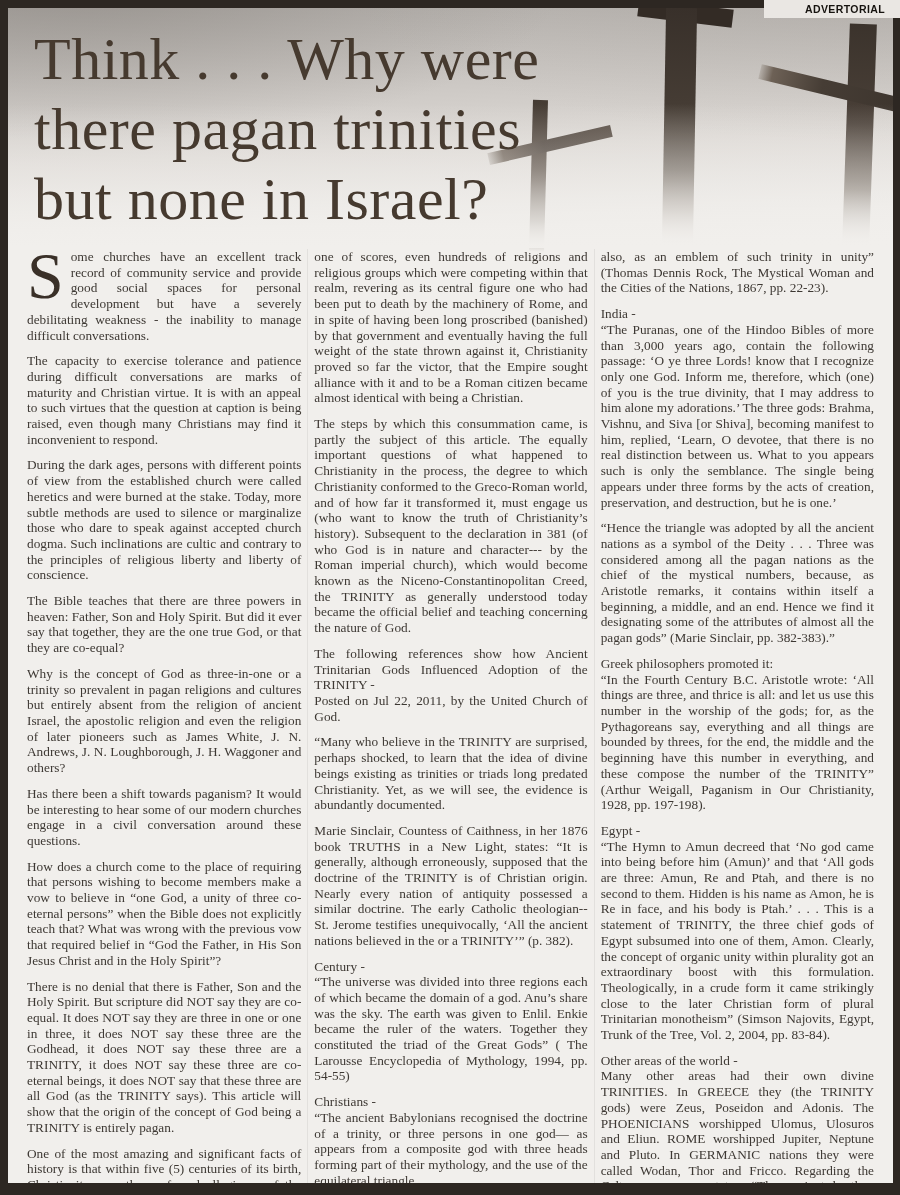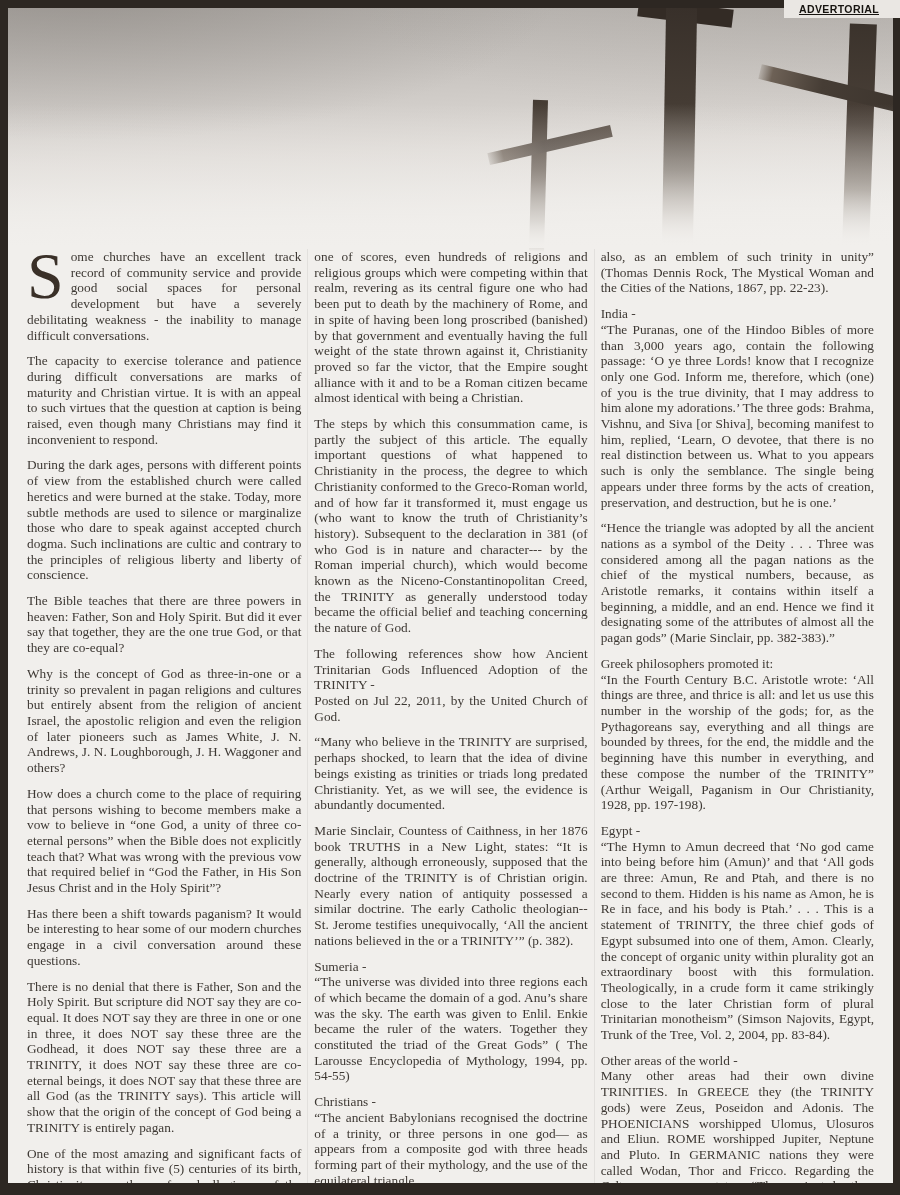--- a/index.html
+++ b/index.html
@@ -54,26 +54,26 @@
     background:linear-gradient(180deg, rgba(241,239,236,0) 40%, rgba(241,239,236,0.45) 72%, rgba(241,239,236,0.92) 96%, #f1efec 100%);
   }
   
   .headline{
     position:absolute;left:26px;top:16px;z-index:5;
     color:#463a2f;font-size:60px;line-height:70px;font-weight:normal;
     letter-spacing:0.5px;margin:0;
   }
   
   .adv-label{
-    position:absolute;top:0;right:0;width:116px;height:18px;z-index:10;
+    position:absolute;top:0;right:0;width:136px;height:18px;z-index:10;
     background:#eae7e3;color:#16130f;
     font-family:"Liberation Sans", sans-serif;font-weight:bold;
     font-size:10.5px;letter-spacing:0.4px;
     display:flex;align-items:center;justify-content:flex-end;
-    padding-right:21px;box-sizing:border-box;text-decoration:underline;
+    padding-right:15px;box-sizing:border-box;
   }
   
   .content{
     position:absolute;left:13px;top:241px;width:859px;height:934px;z-index:4;
     display:grid;grid-template-columns:1fr 1fr 1fr;column-gap:0;
   }
   .col{overflow:hidden;padding:0 6px;}
   .col + .col{border-left:1px solid rgba(100,94,88,0.10);}
   .para{
     margin:0 0 10px 0;
@@ -103,40 +103,41 @@
       <div class="bar arm"></div>
       <div class="bar post"></div>
     </div>
     <div class="cross cross-right">
       <div class="bar post"></div>
       <div class="bar arm"></div>
     </div>
     <div class="photo-fade"></div>
   </div>
 
+  <h1 class="headline"><span>Think . . . Why were</span><br><span>there pagan trinities</span><br><span>but none in Israel?</span></h1>
 
   <div class="content">
     <div class="col">
         <p class="para"><span class="dropcap">S</span>ome churches have an excellent track record of community service and provide good social spaces for personal development but have a severely debilitating weakness - the inability to manage difficult conversations.</p>
         <p class="para">The capacity to exercise tolerance and patience during difficult conversations are marks of maturity and Christian virtue. It is with an appeal to such virtues that the question at caption is being raised, even though many Christians may find it inconvenient to respond.</p>
         <p class="para">During the dark ages, persons with different points of view from the established church were called heretics and were burned at the stake. Today, more subtle methods are used to silence or marginalize those who dare to speak against accepted church dogma. Such inclinations are cultic and contrary to the principles of religious liberty and liberty of conscience.</p>
         <p class="para">The Bible teaches that there are three powers in heaven: Father, Son and Holy Spirit. But did it ever say that together, they are the one true God, or that they are co-equal?</p>
         <p class="para">Why is the concept of God as three-in-one or a trinity so prevalent in pagan religions and cultures but entirely absent from the religion of ancient Israel, the apostolic religion and even the religion of later pioneers such as James White, J. N. Andrews, J. N. Loughborough, J. H. Waggoner and others?</p>
+        <p class="para">Has there been a shift towards paganism? It would be interesting to hear some of our modern churches engage in a civil conversation around these questions.</p>
         <p class="para">How does a church come to the place of requiring that persons wishing to become members make a vow to believe in “one God, a unity of three co-eternal persons” when the Bible does not explicitly teach that? What was wrong with the previous vow that required belief in “God the Father, in His Son Jesus Christ and in the Holy Spirit”?</p>
-        <p class="para">Has there been a shift towards paganism? It would be interesting to hear some of our modern churches engage in a civil conversation around these questions.</p>
         <p class="para">There is no denial that there is Father, Son and the Holy Spirit. But scripture did NOT say they are co-equal. It does NOT say they are three in one or one in three, it does NOT say these three are the Godhead, it does NOT say these three are a TRINITY, it does NOT say these three are co-eternal beings, it does NOT say that these three are all God (as the TRINITY says). This article will show that the origin of the concept of God being a TRINITY is entirely pagan.</p>
         <p class="para">One of the most amazing and significant facts of history is that within five (5) centuries of its birth, Christianity won the professed allegiance of the overwhelming majority of the population of the imperial Roman Empire and even the support of the Roman state.</p>
       </div>
     <div class="col">
         <p class="para">one of scores, even hundreds of religions and religious groups which were competing within that realm, revering as its central figure one who had been put to death by the machinery of Rome, and in spite of having been long proscribed (banished) by that government and eventually having the full weight of the state thrown against it, Christianity proved so far the victor, that the Empire sought alliance with it and to be a Roman citizen became almost identical with being a Christian.</p>
         <p class="para">The steps by which this consummation came, is partly the subject of this article. The equally important questions of what happened to Christianity in the process, the degree to which Christianity conformed to the Greco-Roman world, and of how far it transformed it, must engage us (who want to know the truth of Christianity’s history). Subsequent to the declaration in 381 (of who God is in nature and character--- by the Roman imperial church), which would become known as the Niceno-Constantinopolitan Creed, the TRINITY as generally understood today became the official belief and teaching concerning the nature of God.</p>
         <p class="para">The following references show how Ancient Trinitarian Gods Influenced Adoption of the TRINITY -<br>Posted on Jul 22, 2011, by the United Church of God.</p>
         <p class="para">“Many who believe in the TRINITY are surprised, perhaps shocked, to learn that the idea of divine beings existing as trinities or triads long predated Christianity. Yet, as we will see, the evidence is abundantly documented.</p>
         <p class="para">Marie Sinclair, Countess of Caithness, in her 1876 book TRUTHS in a New Light, states: “It is generally, although erroneously, supposed that the doctrine of the TRINITY is of Christian origin. Nearly every nation of antiquity possessed a similar doctrine. The early Catholic theologian-- St. Jerome testifies unequivocally, ‘All the ancient nations believed in the or a TRINITY’” (p. 382).</p>
-        <p class="para"><span class="lead">Sumeria -</span>“The universe was divided into three regions each of which became the domain of a god. Anu’s share was the sky. The earth was given to Enlil. Enkie became the ruler of the waters. Together they constituted the triad of the Great Gods” ( The Larousse Encyclopedia of Mythology, 1994, pp. 54-55)</p>
+        <p class="para"><span class="lead">Century -</span>“The universe was divided into three regions each of which became the domain of a god. Anu’s share was the sky. The earth was given to Enlil. Enkie became the ruler of the waters. Together they constituted the triad of the Great Gods” ( The Larousse Encyclopedia of Mythology, 1994, pp. 54-55)</p>
         <p class="para"><span class="lead">Christians -</span>“The ancient Babylonians recognised the doctrine of a trinity, or three persons in one god— as appears from a composite god with three heads forming part of their mythology, and the use of the equilateral triangle,</p>
       </div>
     <div class="col">
         <p class="para">also, as an emblem of such trinity in unity” (Thomas Dennis Rock, The Mystical Woman and the Cities of the Nations, 1867, pp. 22-23).</p>
         <p class="para"><span class="lead">India -</span>“The Puranas, one of the Hindoo Bibles of more than 3,000 years ago, contain the following passage: ‘O ye three Lords! know that I recognize only one God. Inform me, therefore, which (one) of you is the true divinity, that I may address to him alone my adorations.’ The three gods: Brahma, Vishnu, and Siva [or Shiva], becoming manifest to him, replied, ‘Learn, O devotee, that there is no real distinction between us. What to you appears such is only the semblance. The single being appears under three forms by the acts of creation, preservation, and destruction, but he is one.’</p>
         <p class="para">“Hence the triangle was adopted by all the ancient nations as a symbol of the Deity . . . Three was considered among all the pagan nations as the chief of the mystical numbers, because, as Aristotle remarks, it contains within itself a beginning, a middle, and an end. Hence we find it designating some of the attributes of almost all the pagan gods” (Marie Sinclair, pp. 382-383).”</p>
         <p class="para"><span class="lead">Greek philosophers promoted it:</span>“In the Fourth Century B.C. Aristotle wrote: ‘All things are three, and thrice is all: and let us use this number in the worship of the gods; for, as the Pythagoreans say, everything and all things are bounded by threes, for the end, the middle and the beginning have this number in everything, and these compose the number of the TRINITY” (Arthur Weigall, Paganism in Our Christianity, 1928, pp. 197-198).</p>
         <p class="para"><span class="lead">Egypt -</span>“The Hymn to Amun decreed that ‘No god came into being before him (Amun)’ and that ‘All gods are three: Amun, Re and Ptah, and there is no second to them. Hidden is his name as Amon, he is Re in face, and his body is Ptah.’ . . . This is a statement of TRINITY, the three chief gods of Egypt subsumed into one of them, Amon. Clearly, the concept of organic unity within plurality got an extraordinary boost with this formulation. Theologically, in a crude form it came strikingly close to the later Christian form of plural Trinitarian monotheism” (Simson Najovits, Egypt, Trunk of the Tree, Vol. 2, 2004, pp. 83-84).</p>
         <p class="para"><span class="lead">Other areas of the world -</span>Many other areas had their own divine TRINITIES. In GREECE they (the TRINITY gods) were Zeus, Poseidon and Adonis. The PHOENICIANS worshipped Ulomus, Ulosuros and Eliun. ROME worshipped Jupiter, Neptune and Pluto. In GERMANIC nations they were called Wodan, Thor and Fricco. Regarding the Celts, one source states, “The ancient heathen deities of the pagan Irish peoples: Criosan, Biosena, and Seeva, or Sheeva, are doubtless the Creeshna [Krishna], Veeshnu [Vishnu], [or the all-inclusive]</p>
       </div>

